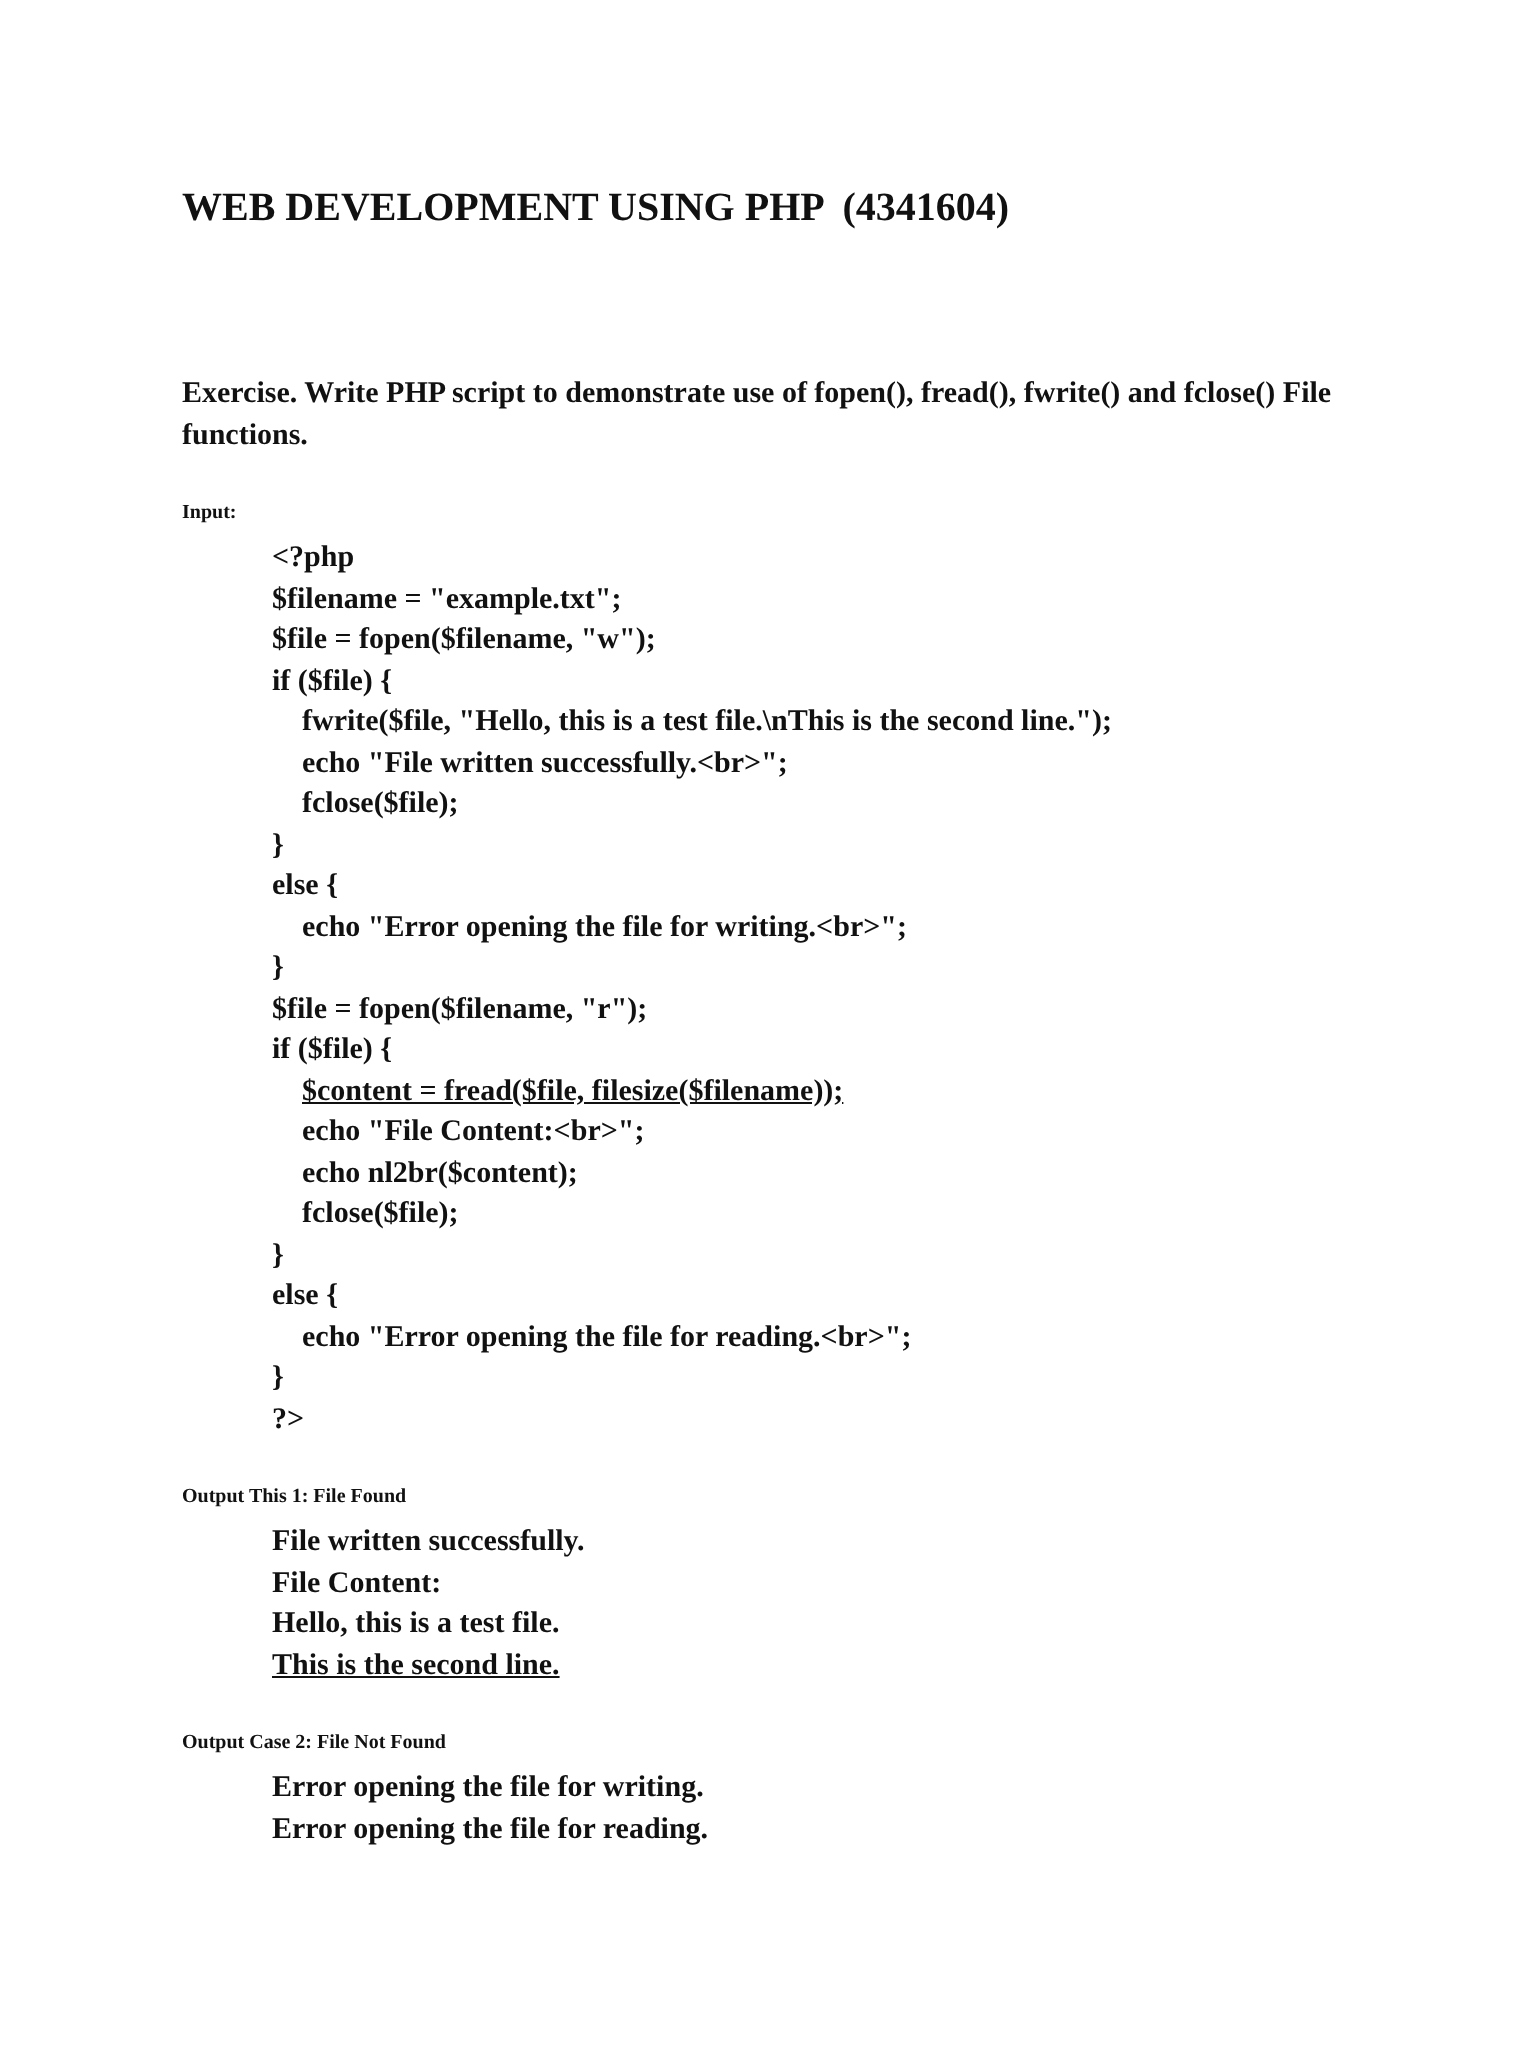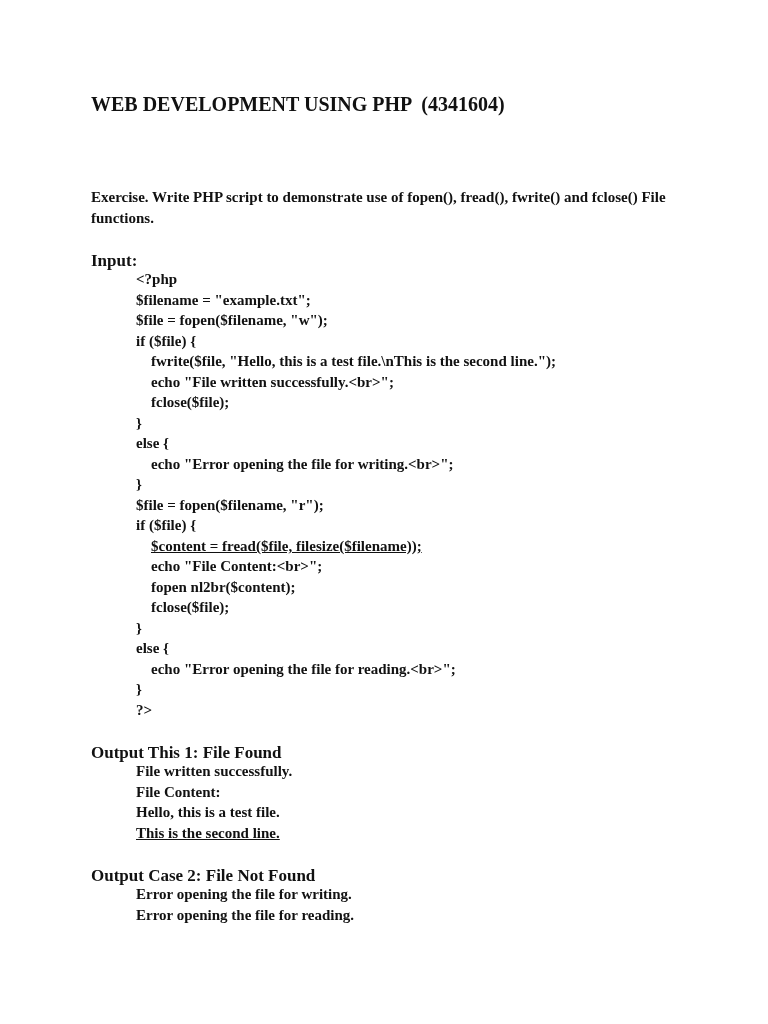--- a/index.html
+++ b/index.html
@@ -15,21 +15,21 @@
     }
     .practical {
       position: absolute; left: 0; width: 768px; top: 147px;
       text-align: center; font-size: 15px; font-weight: bold;
     }
     .exercise {
       position: absolute; left: 91px; top: 187px; width: 590px;
       font-size: 15px; font-weight: bold; line-height: 20.5px;
     }
     .section-label {
-      position: absolute; left: 91px; font-size: 17px; font-weight: bold;
+      position: absolute; left: 91px; font-size: 10px; font-weight: bold;
     }
     .line {
       position: absolute; font-size: 15px; font-weight: bold; white-space: pre;
     }
     .ind1 { left: 136px; text-align: right; }
     .ind2 { left: 151px; }
   </style>
 </head>
 <body>
 
@@ -48,21 +48,21 @@
     <div class="line ind2" style="top:374px;">echo "File written successfully.&lt;br&gt;";</div>
     <div class="line ind2" style="top:394px;">fclose($file);</div>
     <div class="line ind1" style="top:415px;">}</div>
     <div class="line ind1" style="top:435px;">else {</div>
     <div class="line ind2" style="top:456px;">echo "Error opening the file for writing.&lt;br&gt;";</div>
     <div class="line ind1" style="top:476px;">}</div>
     <div class="line ind1" style="top:497px;">$file = fopen($filename, "r");</div>
     <div class="line ind1" style="top:517px;">if ($file) {</div>
     <div class="line ind2" style="top:538px;text-decoration:underline;">$content = fread($file, filesize($filename));</div>
     <div class="line ind2" style="top:558px;">echo "File Content:&lt;br&gt;";</div>
-    <div class="line ind2" style="top:579px;">fopen nl2br($content);</div>
+    <div class="line ind2" style="top:579px;">echo nl2br($content);</div>
     <div class="line ind2" style="top:599px;">fclose($file);</div>
     <div class="line ind1" style="top:620px;">}</div>
     <div class="line ind1" style="top:640px;">else {</div>
     <div class="line ind2" style="top:661px;">echo "Error opening the file for reading.&lt;br&gt;";</div>
     <div class="line ind1" style="top:681px;">}</div>
     <div class="line ind1" style="top:702px;">?&gt;</div>
   </div>
 
   <div class="section-label" style="top:743px;">Output This 1: File Found</div>
   <div>

